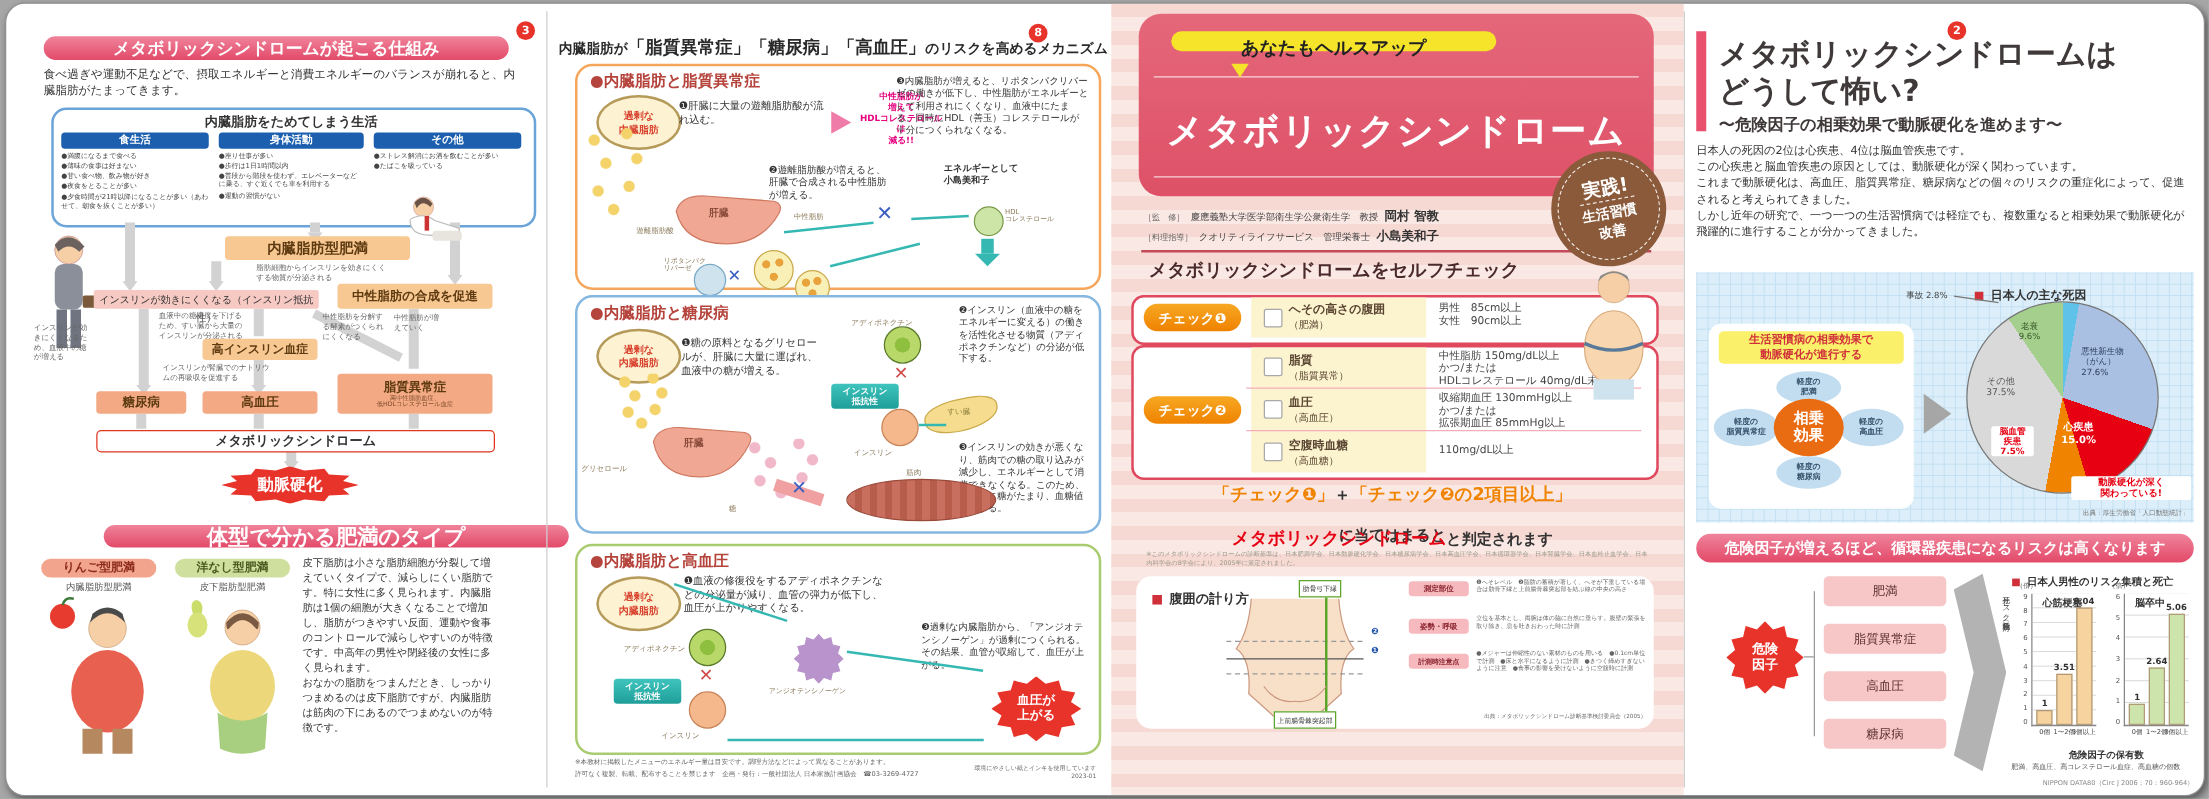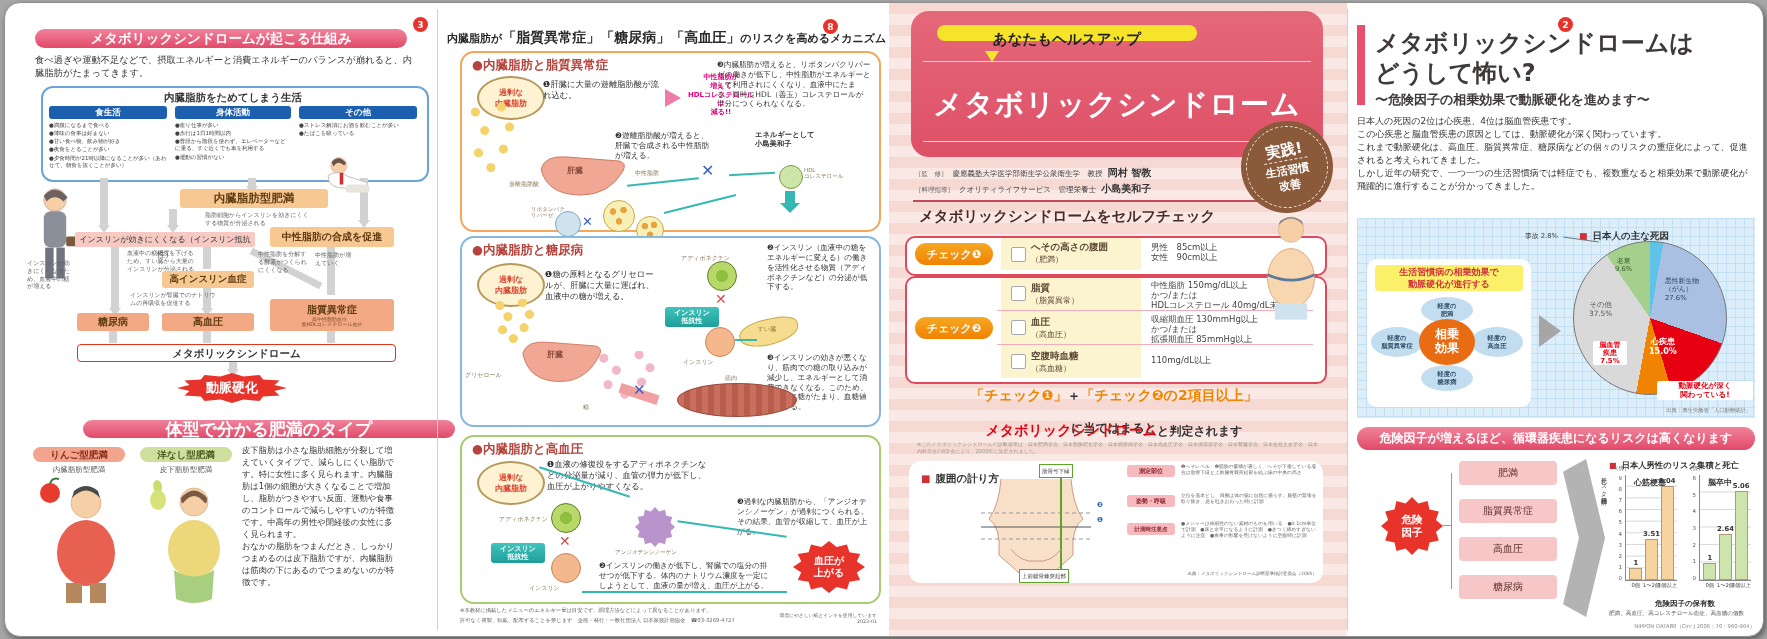--- a/index.html
+++ b/index.html
@@ -264,21 +264,20 @@
     <div class="lbl" style="left:62px;top:512px;font-size:6px;">アディポネクチン</div>
     <div class="gcell" style="left:114px;top:500px;width:28px;height:28px;"></div>
     <div class="xmark" style="left:122px;top:530px;font-size:14px;color:#d04a4a;">✕</div>
     <div class="irbadge" style="left:54px;top:540px;width:54px;height:20px;">インスリン
 抵抗性</div>
     <div class="icell" style="left:114px;top:550px;width:28px;height:28px;"></div>
     <div class="lbl" style="left:92px;top:581px;font-size:6px;">インスリン</div>
     <div class="p" style="left:198px;top:504px;width:40px;height:40px;background:#b893cc;clip-path:polygon(50% 0%,60.4% 11.4%,75% 6.7%,78.3% 21.7%,93.3% 25%,88.6% 39.6%,100% 50%,88.6% 60.4%,93.3% 75%,78.3% 78.3%,75% 93.3%,60.4% 88.6%,50% 100%,39.6% 88.6%,25% 93.3%,21.7% 78.3%,6.7% 75%,11.4% 60.4%,0% 50%,11.4% 39.6%,6.7% 25%,21.7% 21.7%,25% 6.7%,39.6% 11.4%);"></div>
     <div class="lbl" style="left:178px;top:546px;font-size:5.5px;">アンジオテンシノーゲン</div>
     <div class="step" style="left:300px;top:494px;width:136px;font-size:7.6px;">❸過剰な内臓脂肪から、「アンジオテンシノーゲン」が過剰につくられる。その結果、血管が収縮して、血圧が上がる。</div>
-    <div class="step" style="left:162px;top:558px;width:172px;font-size:7.6px;">❷インスリンの働きが低下し、腎臓での塩分の排せつが低下する。体内のナトリウム濃度を一定にしようとして、血液の量が増え、血圧が上がる。</div>
     <div class="tealline" style="left:100px;top:478px;width:95px;transform:rotate(18deg);"></div>
     <div class="tealline" style="left:240px;top:525px;width:110px;transform:rotate(8deg);"></div>
     <div class="tealline" style="left:145px;top:588px;width:205px;"></div>
     <div class="burst pre" style="left:356px;top:538px;width:72px;height:52px;font-size:10px;line-height:1.2;">血圧が
 上がる</div>
 
     <div class="note" style="left:23px;top:604px;width:300px;font-size:5.3px;">※本教材に掲載したメニューのエネルギー量は目安です。調理方法などによって異なることがあります。</div>
     <div class="note" style="left:23px;top:614px;width:300px;font-size:5.3px;">許可なく複製、転載、配布することを禁じます　企画・発行：一般社団法人 日本家族計画協会　☎03-3269-4727</div>
     <div class="note" style="left:330px;top:610px;width:110px;font-size:4.8px;text-align:right;">環境にやさしい紙とインキを使用しています　2023-01</div>
   </div>

